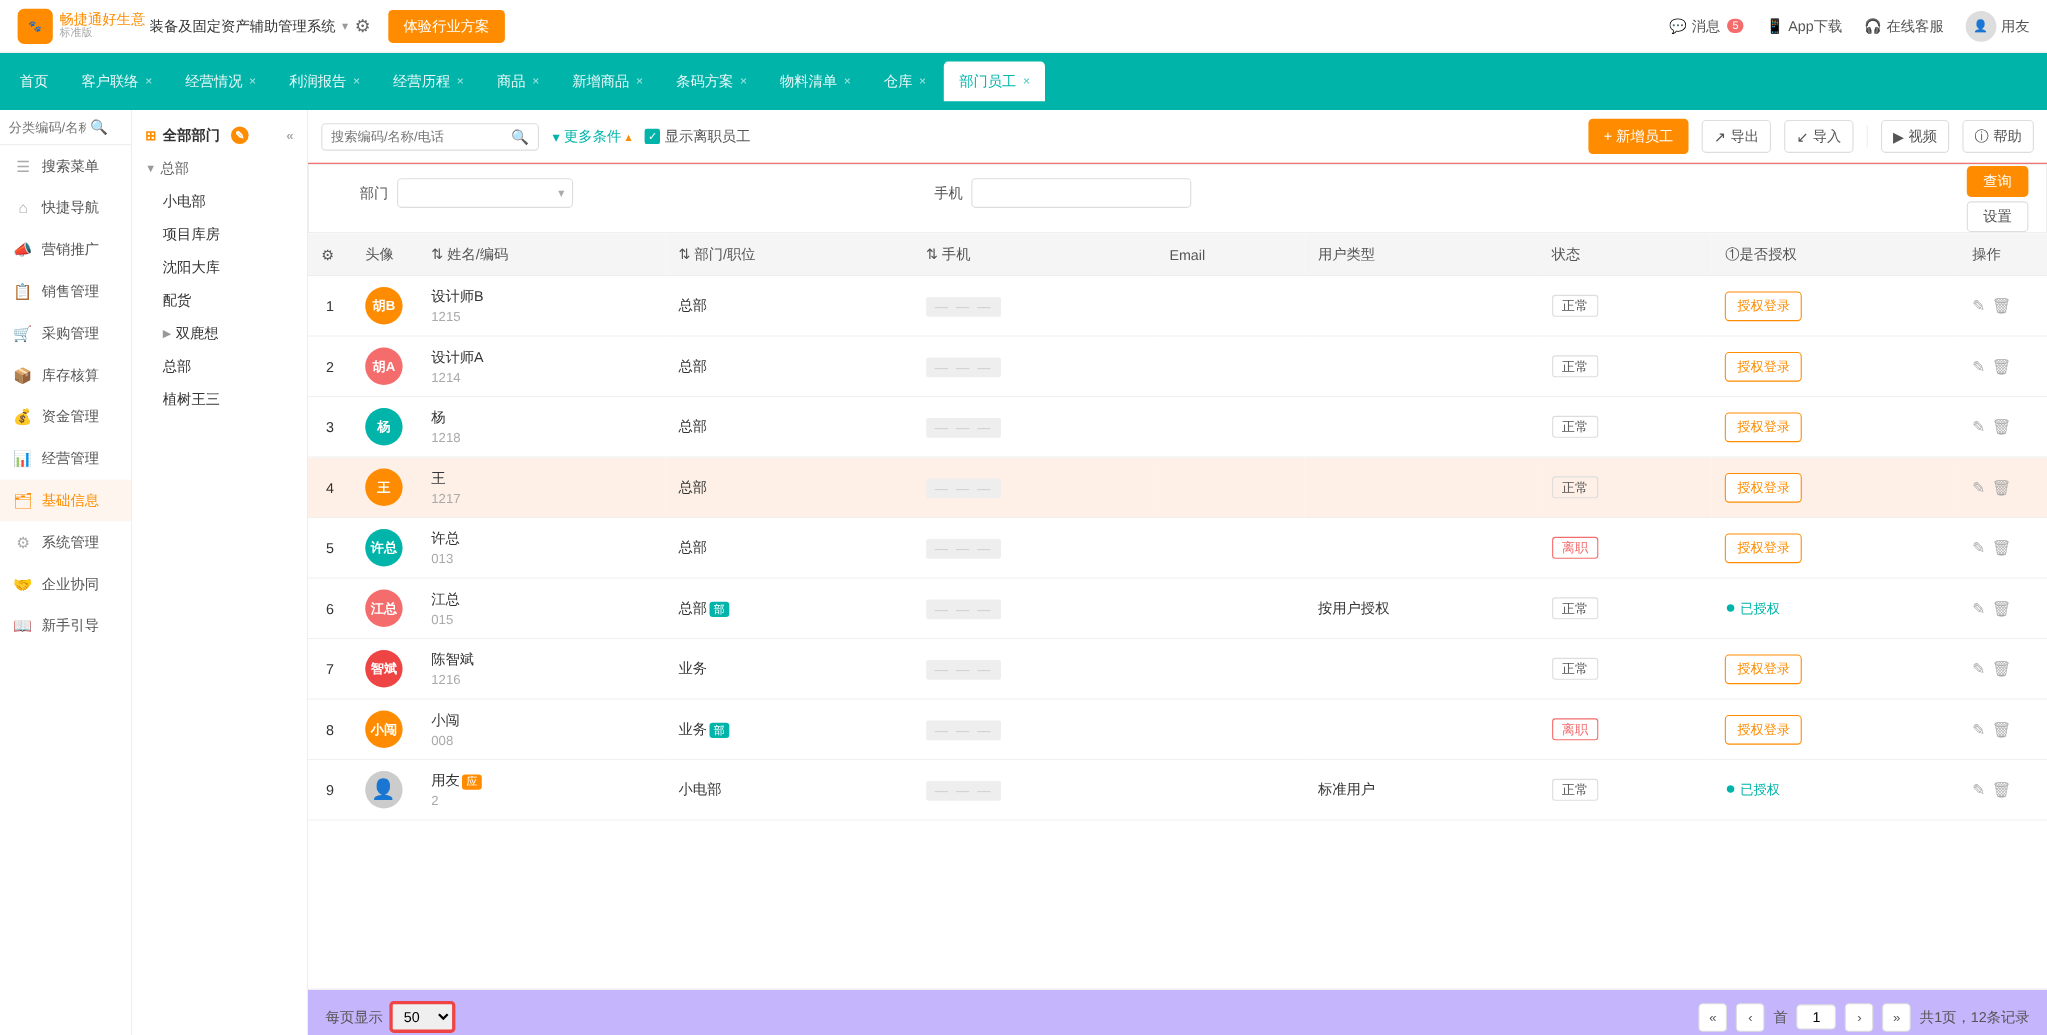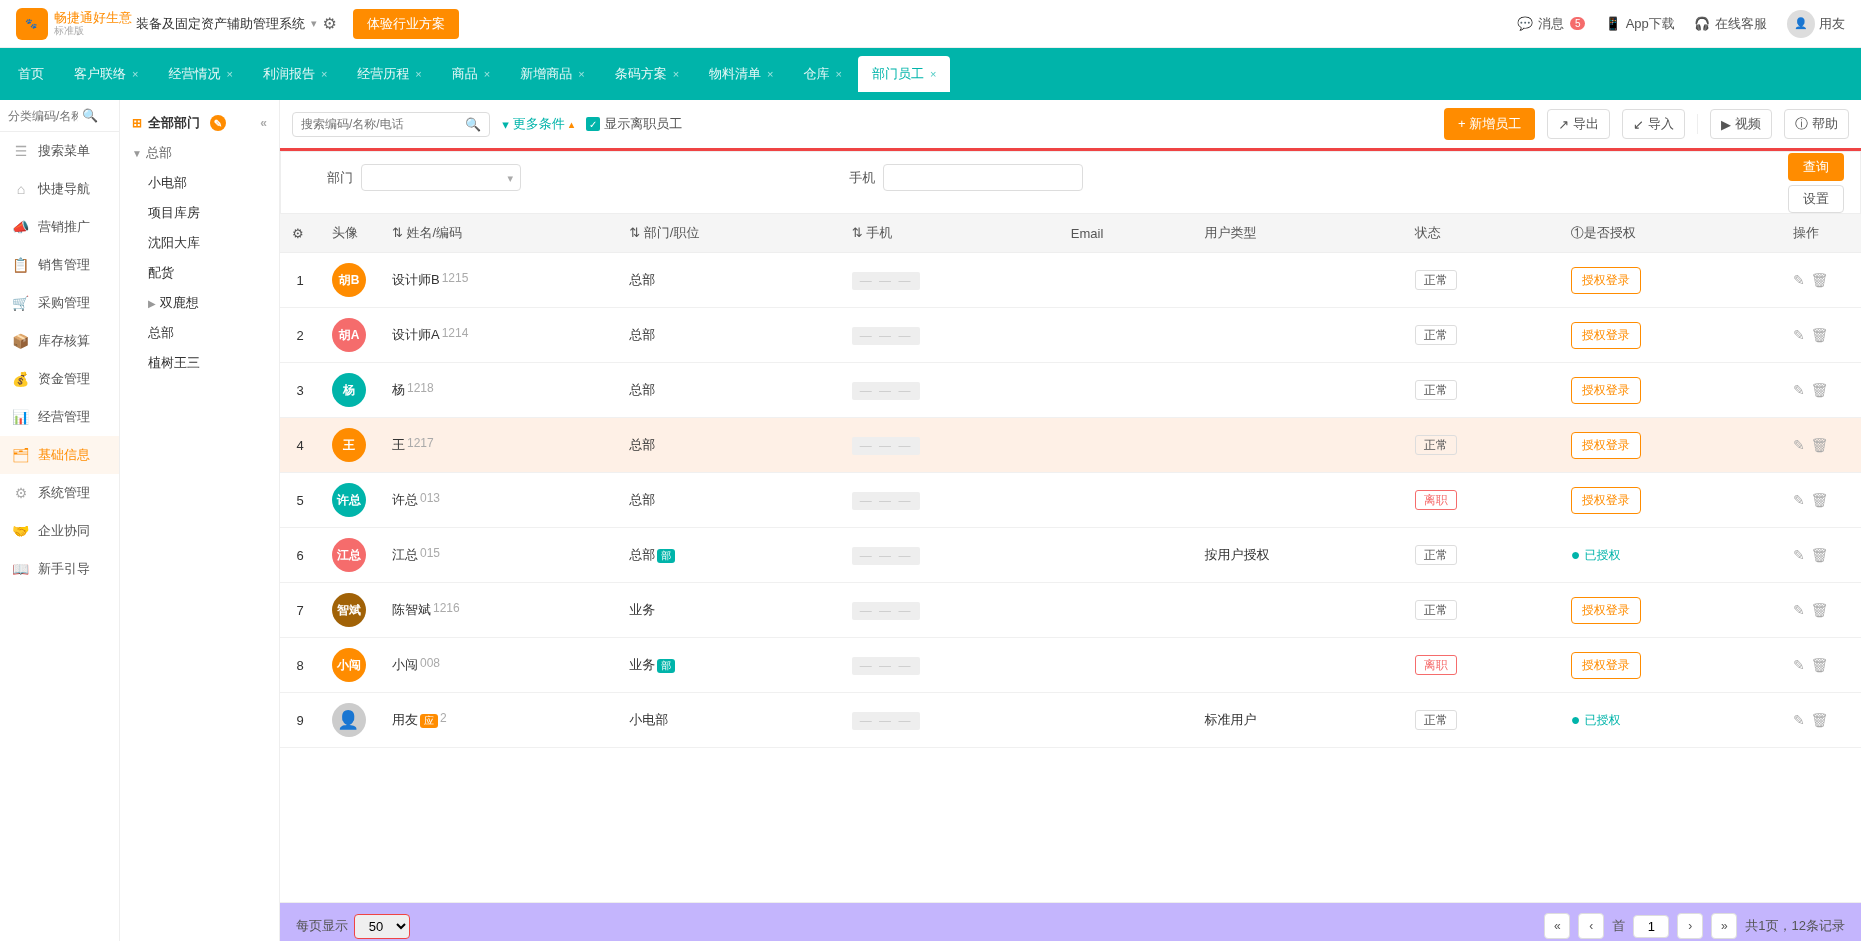--- a/index.html
+++ b/index.html
@@ -247,21 +247,21 @@
       background: #f5f5f5;
     }
 
     
     .search-toolbar {
       background: #fff;
       padding: 8px 12px;
       display: flex;
       align-items: center;
       gap: 12px;
-      border-bottom: 3px solid #ef4444;
+      border-bottom: 1px solid #ef4444;
     }
     .search-input-wrap {
       display: flex;
       align-items: center;
       border: 1px solid #ddd;
       border-radius: 4px;
       padding: 4px 8px;
       gap: 4px;
     }
     .search-input-wrap input {
@@ -453,21 +453,21 @@
       align-items: center;
       justify-content: center;
       color: white;
       font-size: 12px;
       font-weight: bold;
       flex-shrink: 0;
     }
 
     .name-code {
       display: flex;
-      flex-direction: row;
+      flex-direction: column;
       gap: 2px;
     }
     .name-code .emp-name { font-size: 13px; color: #333; }
     .name-code .emp-code { font-size: 12px; color: #aaa; }
 
     .status-badge {
       border: 1px solid #ddd;
       border-radius: 3px;
       padding: 2px 8px;
       font-size: 12px;
@@ -541,26 +541,25 @@
       justify-content: space-between;
       font-size: 13px;
       color: #555;
     }
     .pagination-left {
       display: flex;
       align-items: center;
       gap: 6px;
     }
     .page-size-select {
-      border: 1px solid #ef4444;
+      border: 3px solid #ef4444;
       border-radius: 4px;
       padding: 3px 6px;
       font-size: 13px;
       outline: none;
-      text-align: center;
     }
     .pagination-right {
       display: flex;
       align-items: center;
       gap: 8px;
     }
     .page-btn {
       border: 1px solid #ddd;
       background: white;
       border-radius: 4px;
@@ -975,21 +974,21 @@
                 <td>
                   <div class="op-icons">
                     <span class="op-icon">✎</span>
                     <span class="op-icon">🗑</span>
                   </div>
                 </td>
               </tr>
               <tr>
                 <td style="text-align: center;">7</td>
                 <td>
-                  <div class="avatar-circle-sm" style="background: #a16207;">智斌</div>
+                  <div class="avatar-circle-sm" style="background: #ef4444;">智斌</div>
                 </td>
                 <td>
                   <div class="name-code">
                     <span class="emp-name">陈智斌</span>
                     <span class="emp-code">1216</span>
                   </div>
                 </td>
                 <td>业务</td>
                 <td><span class="phone-blur">— — —</span></td>
                 <td></td>

